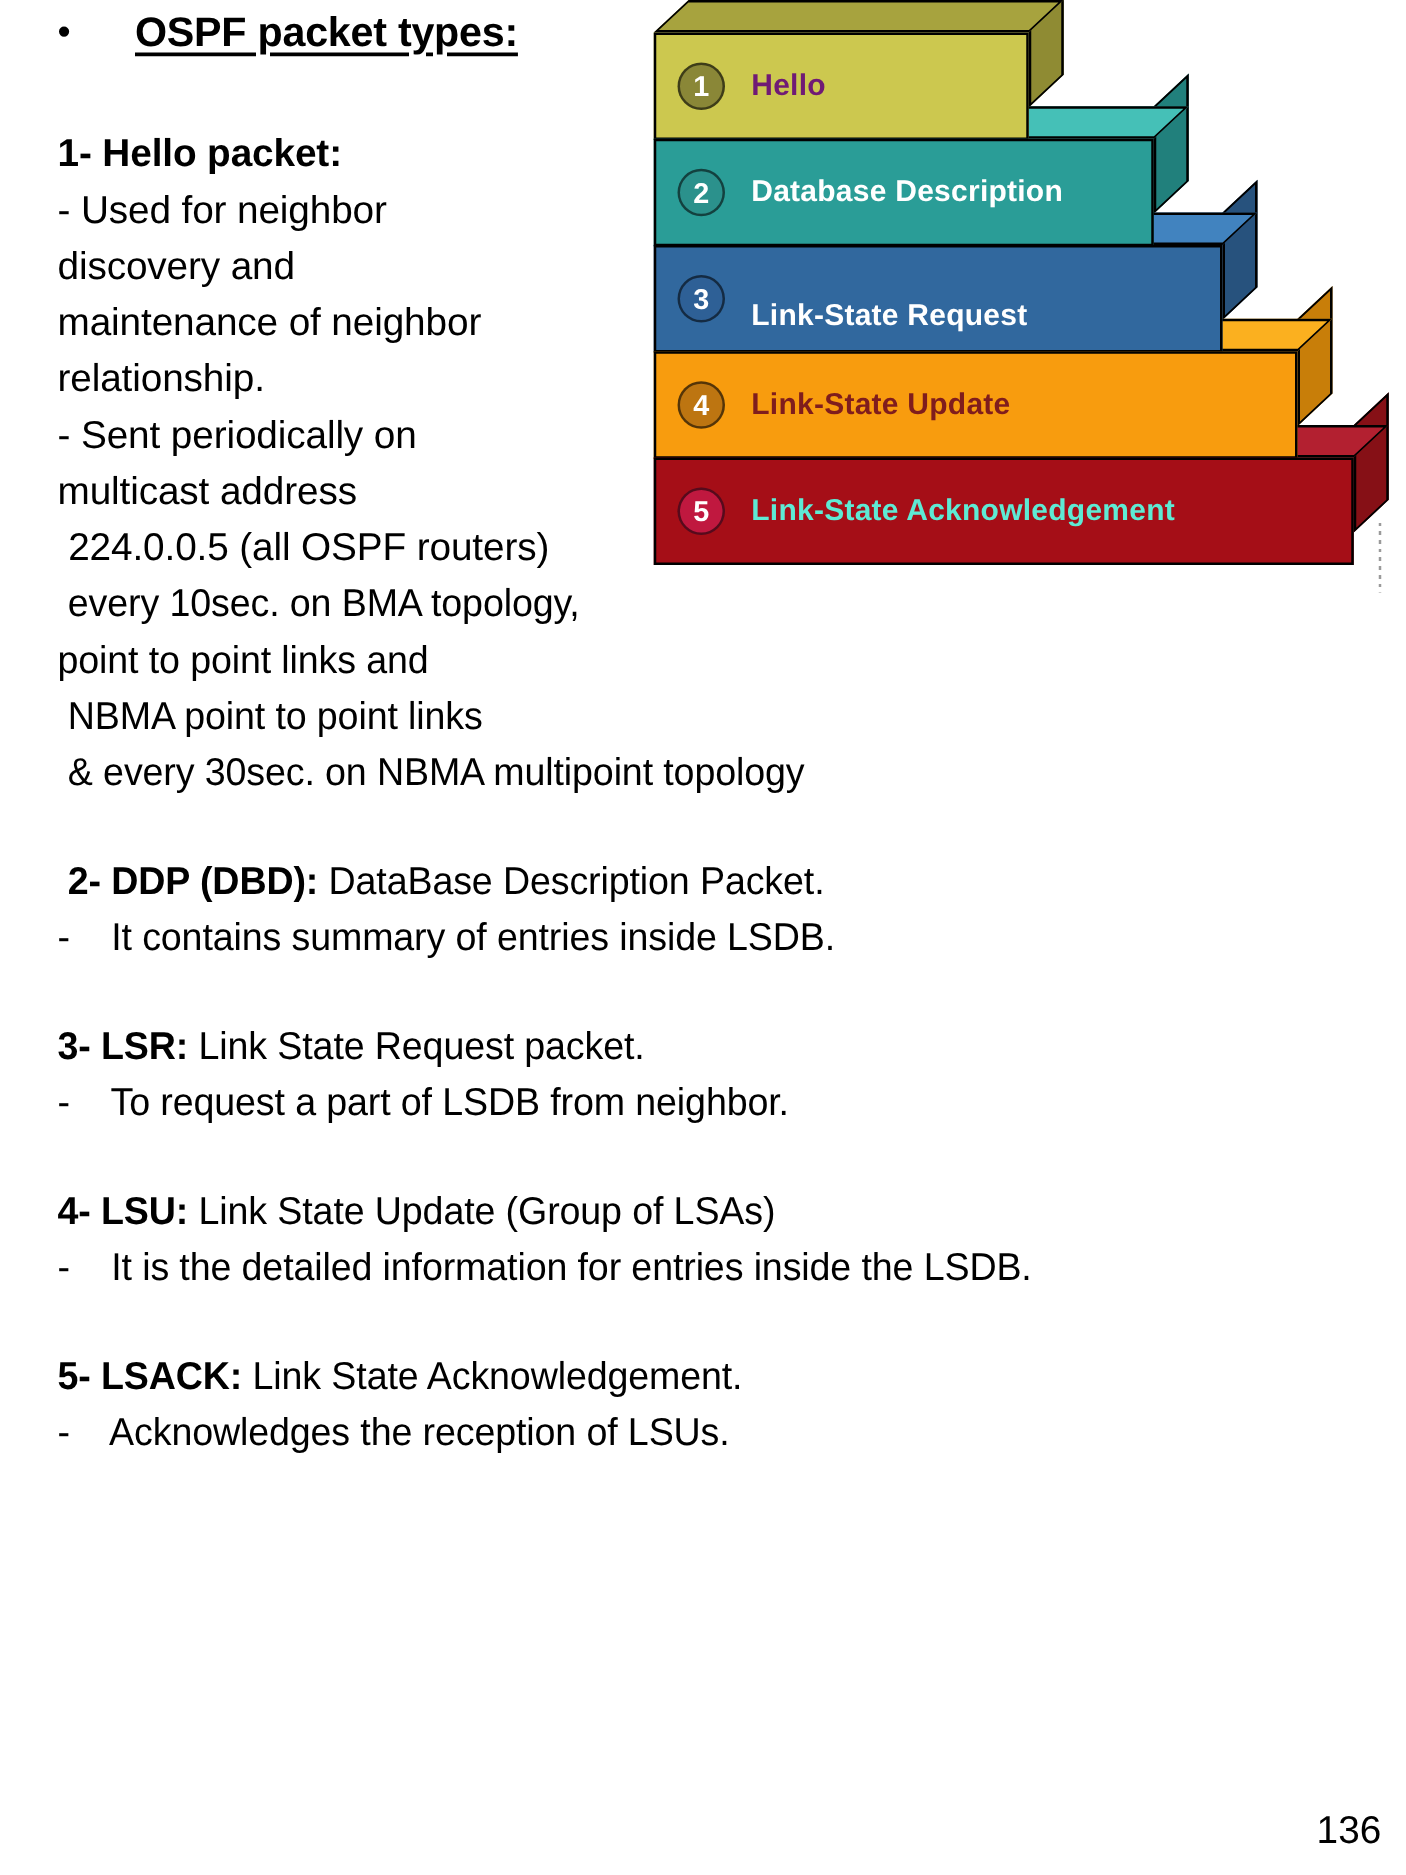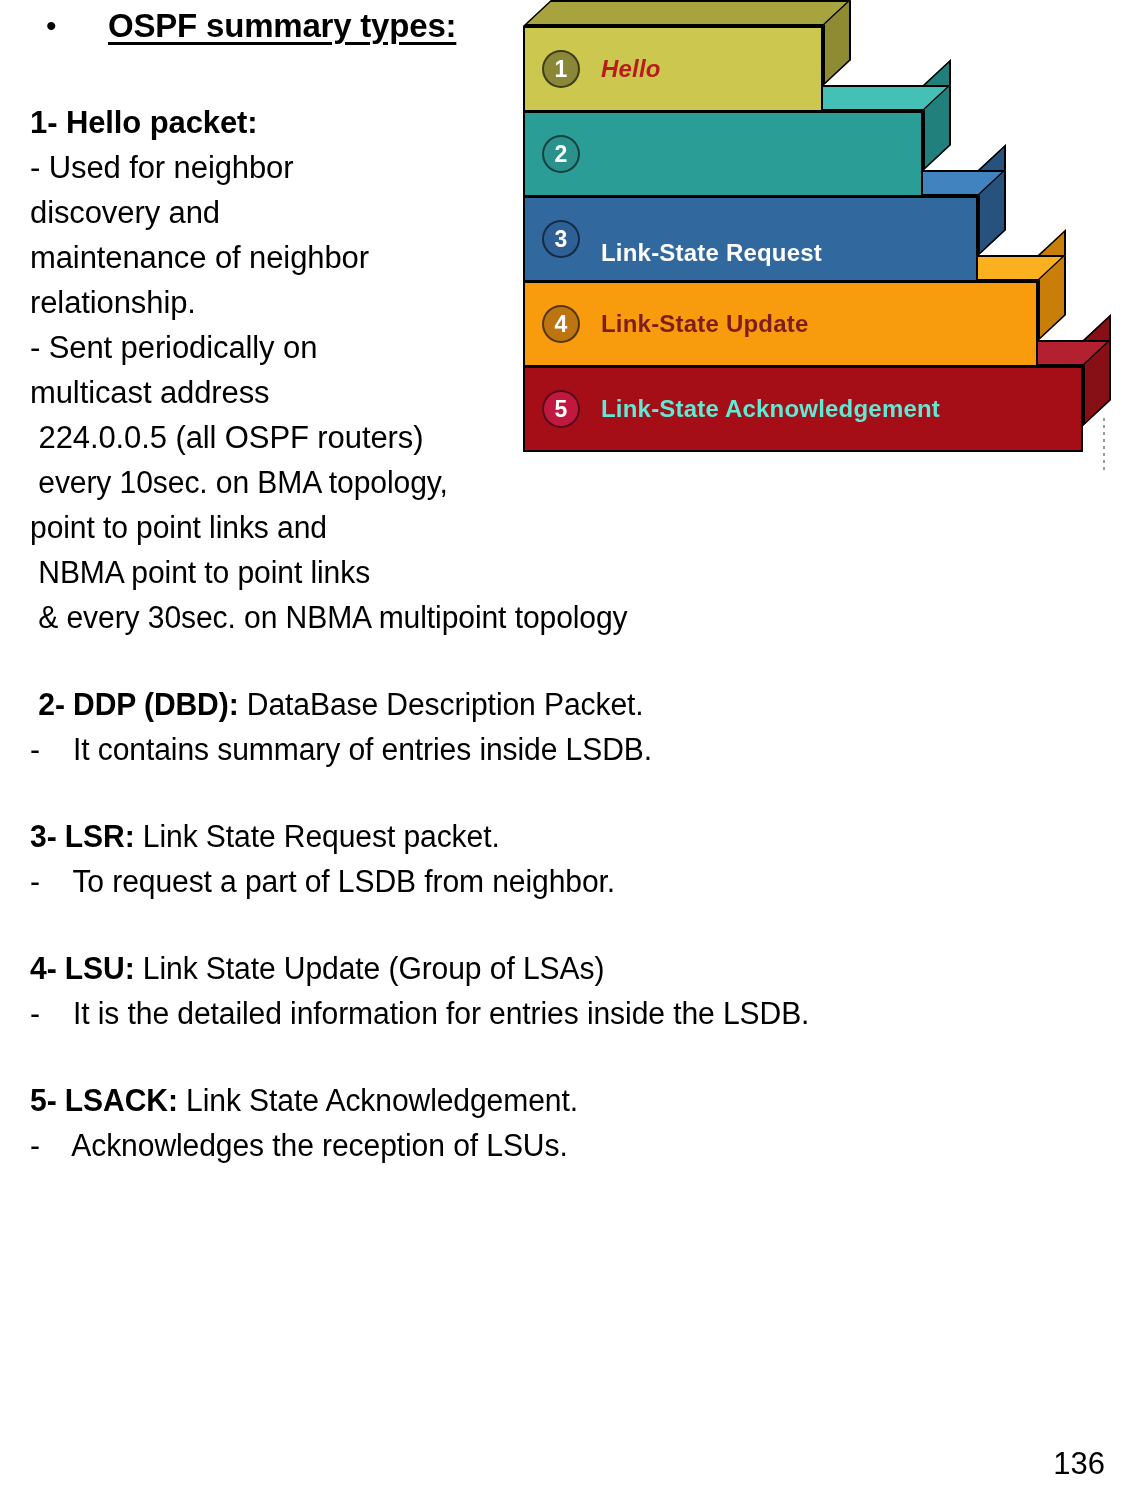--- a/index.html
+++ b/index.html
@@ -36,21 +36,21 @@
     line-height: 40px;
     font-weight: bold;
     text-decoration: underline;
     text-underline-offset: 5px;
     letter-spacing: -0.2px;
   }
 
   
   #body-text {
     position: absolute;
-    left: 30px;
+    left: 46px;
     top: 100px;
     width: 1040px;
   }
   .line {
     font-size: 31px;
     line-height: 45px;
     white-space: pre;
     letter-spacing: -0.1px;
   }
   .line.bold { font-weight: bold; }
@@ -134,21 +134,21 @@
     font-size: 31px;
     line-height: 36px;
     text-align: center;
   }
 </style>
 </head>
 <body>
 
 <div id="title-row">
   <span id="title-bullet">•</span>
-  <span id="page-title">OSPF summary types:</span>
+  <span id="page-title">OSPF packet types:</span>
 </div>
 
 <div id="body-text">
 
   <div class="line bold">1- Hello packet:</div>
   <div class="line">- Used for neighbor</div>
   <div class="line">discovery and</div>
   <div class="line">maintenance of neighbor</div>
   <div class="line">relationship.</div>
   <div class="line">- Sent periodically on</div>
@@ -180,28 +180,29 @@
   <div class="line narrow">-    Acknowledges the reception of LSUs.</div>
 
 </div>
 
 <div id="stack-diagram">
     <div class="blk" style="top: 0px;">
       <div class="top" style="width: 300px; height: 26px; left: 0px; top: -26px; background: rgb(167, 163, 62); transform: skewX(-47deg); transform-origin: left bottom;"></div>
       <div class="side" style="width: 28px; height: 86px; left: 300px; top: -26px; background: rgb(143, 139, 51); transform: skewY(-43deg); transform-origin: left top;"></div>
       <div class="face" style="width: 300px; height: 86px; background: rgb(204, 200, 79);">
         <div class="badge" style="background: rgb(138, 135, 55); border: 2px solid rgba(0, 0, 0, 0.55);">1</div>
-        <div class="blk-label" style="color: #b91c1c; font-style: italic;">Hello</div>
+        <div class="blk-label" style="color: #701a75;">Hello</div>
       </div>
     </div>
     <div class="blk" style="top: 85px;">
       <div class="top" style="width: 400px; height: 26px; left: 0px; top: -26px; background: rgb(69, 192, 183); transform: skewX(-47deg); transform-origin: left bottom;"></div>
       <div class="side" style="width: 28px; height: 86px; left: 400px; top: -26px; background: rgb(33, 128, 124); transform: skewY(-43deg); transform-origin: left top;"></div>
       <div class="face" style="width: 400px; height: 86px; background: rgb(42, 157, 151);">
         <div class="badge" style="background: rgb(43, 145, 140); border: 2px solid rgba(0, 0, 0, 0.55);">2</div>
+        <div class="blk-label" style="color: rgb(255, 255, 255);">Database Description</div>
       </div>
     </div>
     <div class="blk" style="top: 170px;">
       <div class="top" style="width: 455px; height: 26px; left: 0px; top: -26px; background: rgb(65, 131, 191); transform: skewX(-47deg); transform-origin: left bottom;"></div>
       <div class="side" style="width: 28px; height: 86px; left: 455px; top: -26px; background: rgb(39, 82, 125); transform: skewY(-43deg); transform-origin: left top;"></div>
       <div class="face" style="width: 455px; height: 86px; background: rgb(49, 104, 158);">
         <div class="badge" style="background: rgb(46, 96, 150); border: 2px solid rgba(0, 0, 0, 0.55);">3</div>
         <div class="blk-label" style="color: rgb(255, 255, 255); margin-top: 28px;">Link-State Request</div>
       </div>
     </div>

